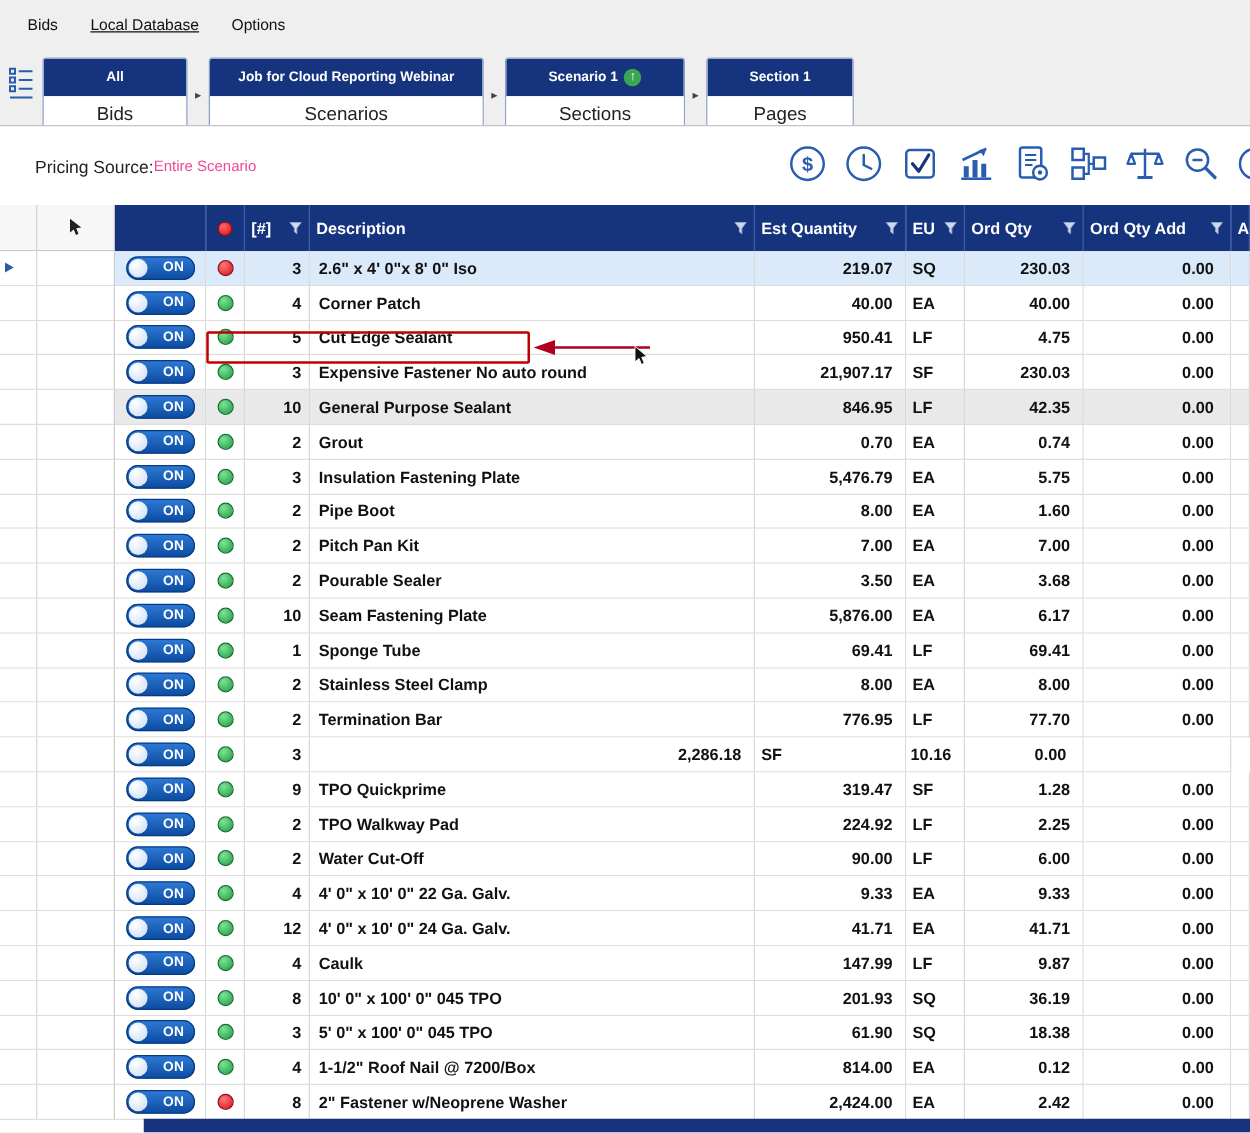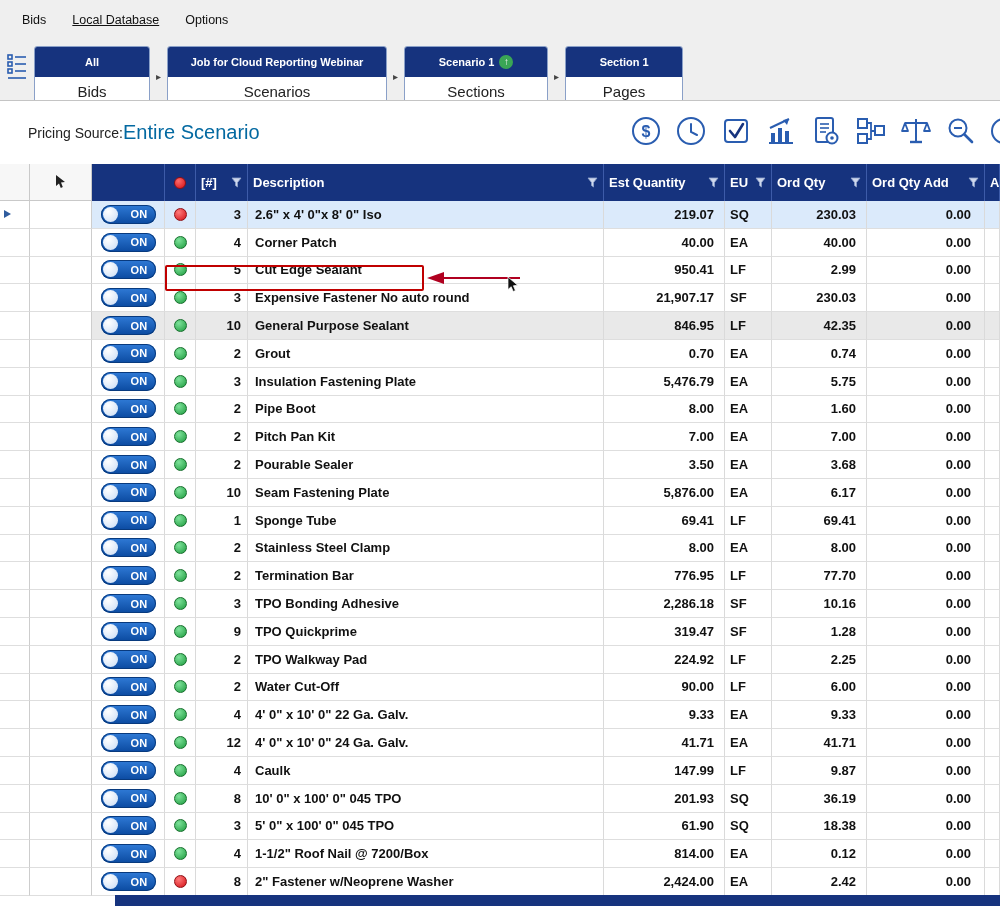--- a/index.html
+++ b/index.html
@@ -27,21 +27,21 @@
   .w1 { width:116px; } .w2 { width:220px; } .w3 { width:144px; } .w4 { width:118px; }
   .tab-sep { align-self:center; margin:8px 6px 0 6px; font-size:10px; color:#444; }
   .sync-badge { width:14px; height:14px; border-radius:50%; background:#3aa655; color:#fff; font-size:10px; line-height:14px; text-align:center; font-weight:bold; flex:0 0 auto; }
 
   
   .content { position:absolute; top:100px; left:0; width:1000px; height:806px; background:#fff; border-top:1px solid #c4c4c4; }
 
   
   .toolbar { position:relative; height:63px; display:flex; align-items:center; padding-left:28px; }
   .pricing-label { font-size:14px; color:#222; }
-  .pricing-value { font-size:20px; color:#0369a1; }
+  .pricing-value { font-size:12px; color:#ec4899; }
   .toolbar-icons { position:absolute; right:-22px; top:14px; display:flex; align-items:center; gap:13px; }
   .ticon { width:32px; height:32px; flex:0 0 auto; cursor:pointer; }
 
   
   .grid { position:relative; }
   .grid-cols { display:grid; grid-template-columns:30px 62px 73px 31px 52px 356px 121px 47px 95px 118px 15px; }
 
   .grid-header { height:37px; }
   .grid-header .hcell { background:#16337e; color:#fff; font-weight:bold; font-size:13px; display:flex; align-items:center; padding:0 5px; border-right:1px solid #3d5ba8; overflow:hidden; white-space:nowrap; }
   .grid-header .hcell.light { background:#f7f7f7; border-right:1px solid #c9c9c9; border-bottom:1px solid #c9c9c9; }
@@ -298,21 +298,21 @@
         <span class="toggle-label">ON</span>
       </span>
     </div>
     <div class="cell c-status">
             <span class="dot green"></span>
           </div>
     <div class="cell c-num">5</div>
     <div class="cell c-desc">Cut Edge Sealant</div>
     <div class="cell c-est">950.41</div>
     <div class="cell c-eu">LF</div>
-    <div class="cell c-ord">2.99</div>
+    <div class="cell c-ord">4.75</div>
     <div class="cell c-add">0.00</div>
     <div class="cell c-last"></div>
   </div>
         <div class="grid-cols grid-row">
     <div class="cell c-ind"></div>
     <div class="cell c-blank"></div>
     <div class="cell c-toggle">
       <span class="toggle">
         <span class="knob"></span>
         <span class="toggle-label">ON</span>
@@ -535,21 +535,20 @@
     <div class="cell c-toggle">
       <span class="toggle">
         <span class="knob"></span>
         <span class="toggle-label">ON</span>
       </span>
     </div>
     <div class="cell c-status">
             <span class="dot green"></span>
           </div>
     <div class="cell c-num">3</div>
-    <div class="cell c-desc">TPO Bonding Adhesive</div>
     <div class="cell c-est">2,286.18</div>
     <div class="cell c-eu">SF</div>
     <div class="cell c-ord">10.16</div>
     <div class="cell c-add">0.00</div>
     <div class="cell c-last"></div>
   </div>
         <div class="grid-cols grid-row">
     <div class="cell c-ind"></div>
     <div class="cell c-blank"></div>
     <div class="cell c-toggle">

